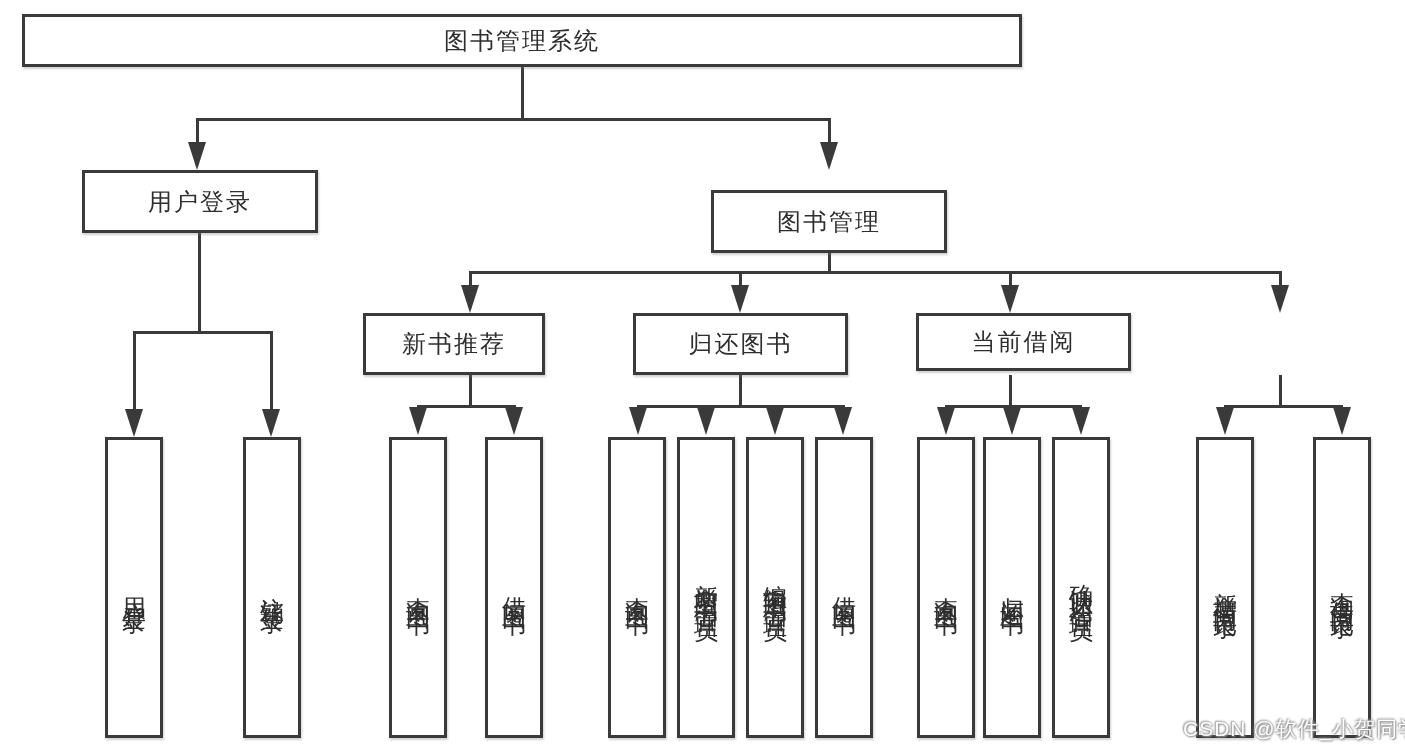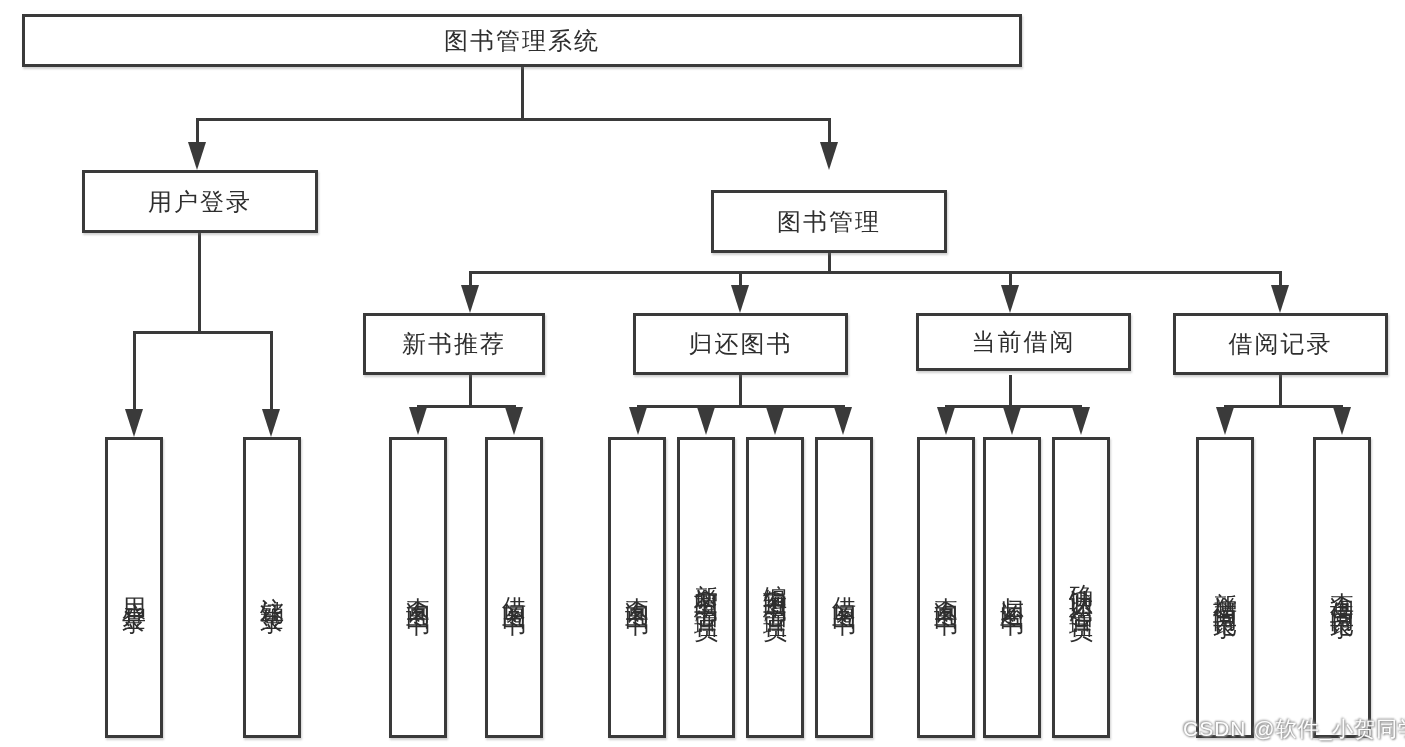--- a/index.html
+++ b/index.html
@@ -157,23 +157,20 @@
 
   <div class="node" id="n-nb">
     <span class="lbl">新书推荐</span>
   </div>
   <div class="node" id="n-bb">
     <span class="lbl">归还图书</span>
   </div>
   <div class="node" id="n-cb">
     <span class="lbl">当前借阅</span>
   </div>
-  <div class="node" id="n-br">
-    <span class="lbl">借阅记录</span>
-  </div>
 
   <div class="node leaf" id="l-login">
     <span class="lbl">用户登录</span>
   </div>
   <div class="node leaf" id="l-logout">
     <span class="lbl">注销登录</span>
   </div>
 
   <div class="node leaf" id="l-nbq">
     <span class="lbl">查询图书</span>

